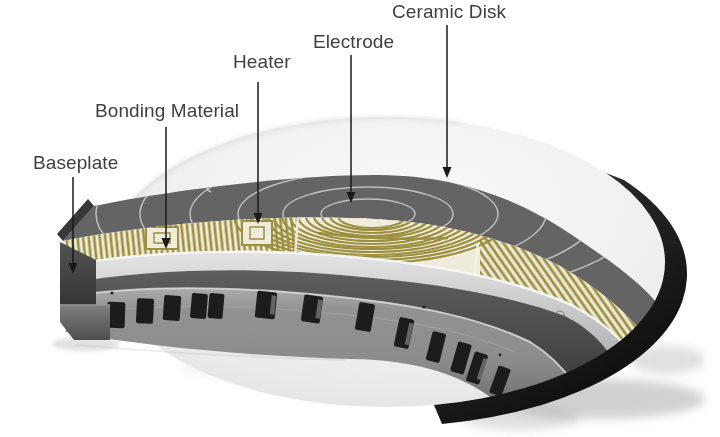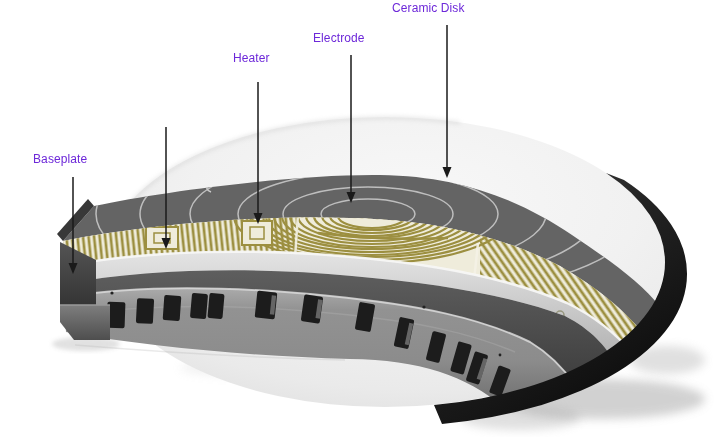--- a/index.html
+++ b/index.html
@@ -1,19 +1,19 @@
 <!DOCTYPE html>
 <html><head>
 <meta charset="utf-8">
 <style>
   html,body{margin:0;padding:0;background:#ffffff;}
   .stage{position:relative;width:720px;height:437px;background:#ffffff;overflow:hidden;
          font-family:"Liberation Sans","DejaVu Sans",sans-serif;}
   .stage svg{position:absolute;left:0;top:0;}
-  .lbl{position:absolute;font-size:12px;font-weight:500;color:#6d28d9;
+  .lbl{position:absolute;font-size:19px;font-weight:500;color:#404040;
        letter-spacing:0.1px;white-space:nowrap;line-height:1.1;}
   #lbl-baseplate{left:33px;top:153px;text-align:center;}
   #lbl-bonding{left:95px;top:101px;}
   #lbl-heater{left:233px;top:52px;}
   #lbl-electrode{left:313px;top:32px;text-align:right;}
   #lbl-ceramic{left:392px;top:2px;}
 </style>
 </head>
 <body>
 
@@ -194,17 +194,18 @@
       <polygon points="351,203 346.5,192 355.5,192" fill="#1a1a1a"></polygon>
     </g>
     <g>
       <line x1="447" y1="25" x2="447" y2="168" stroke="#1a1a1a"></line>
       <polygon points="447,178 442.5,167 451.5,167" fill="#1a1a1a"></polygon>
     </g>
   </g>
 </svg>
 
 <div class="lbl" id="lbl-baseplate">Baseplate</div>
+<div class="lbl" id="lbl-bonding">Bonding Material</div>
 <div class="lbl" id="lbl-heater">Heater</div>
 <div class="lbl" id="lbl-electrode">Electrode</div>
 <div class="lbl" id="lbl-ceramic">Ceramic Disk</div>
 
 </div>
 
 </body></html>

